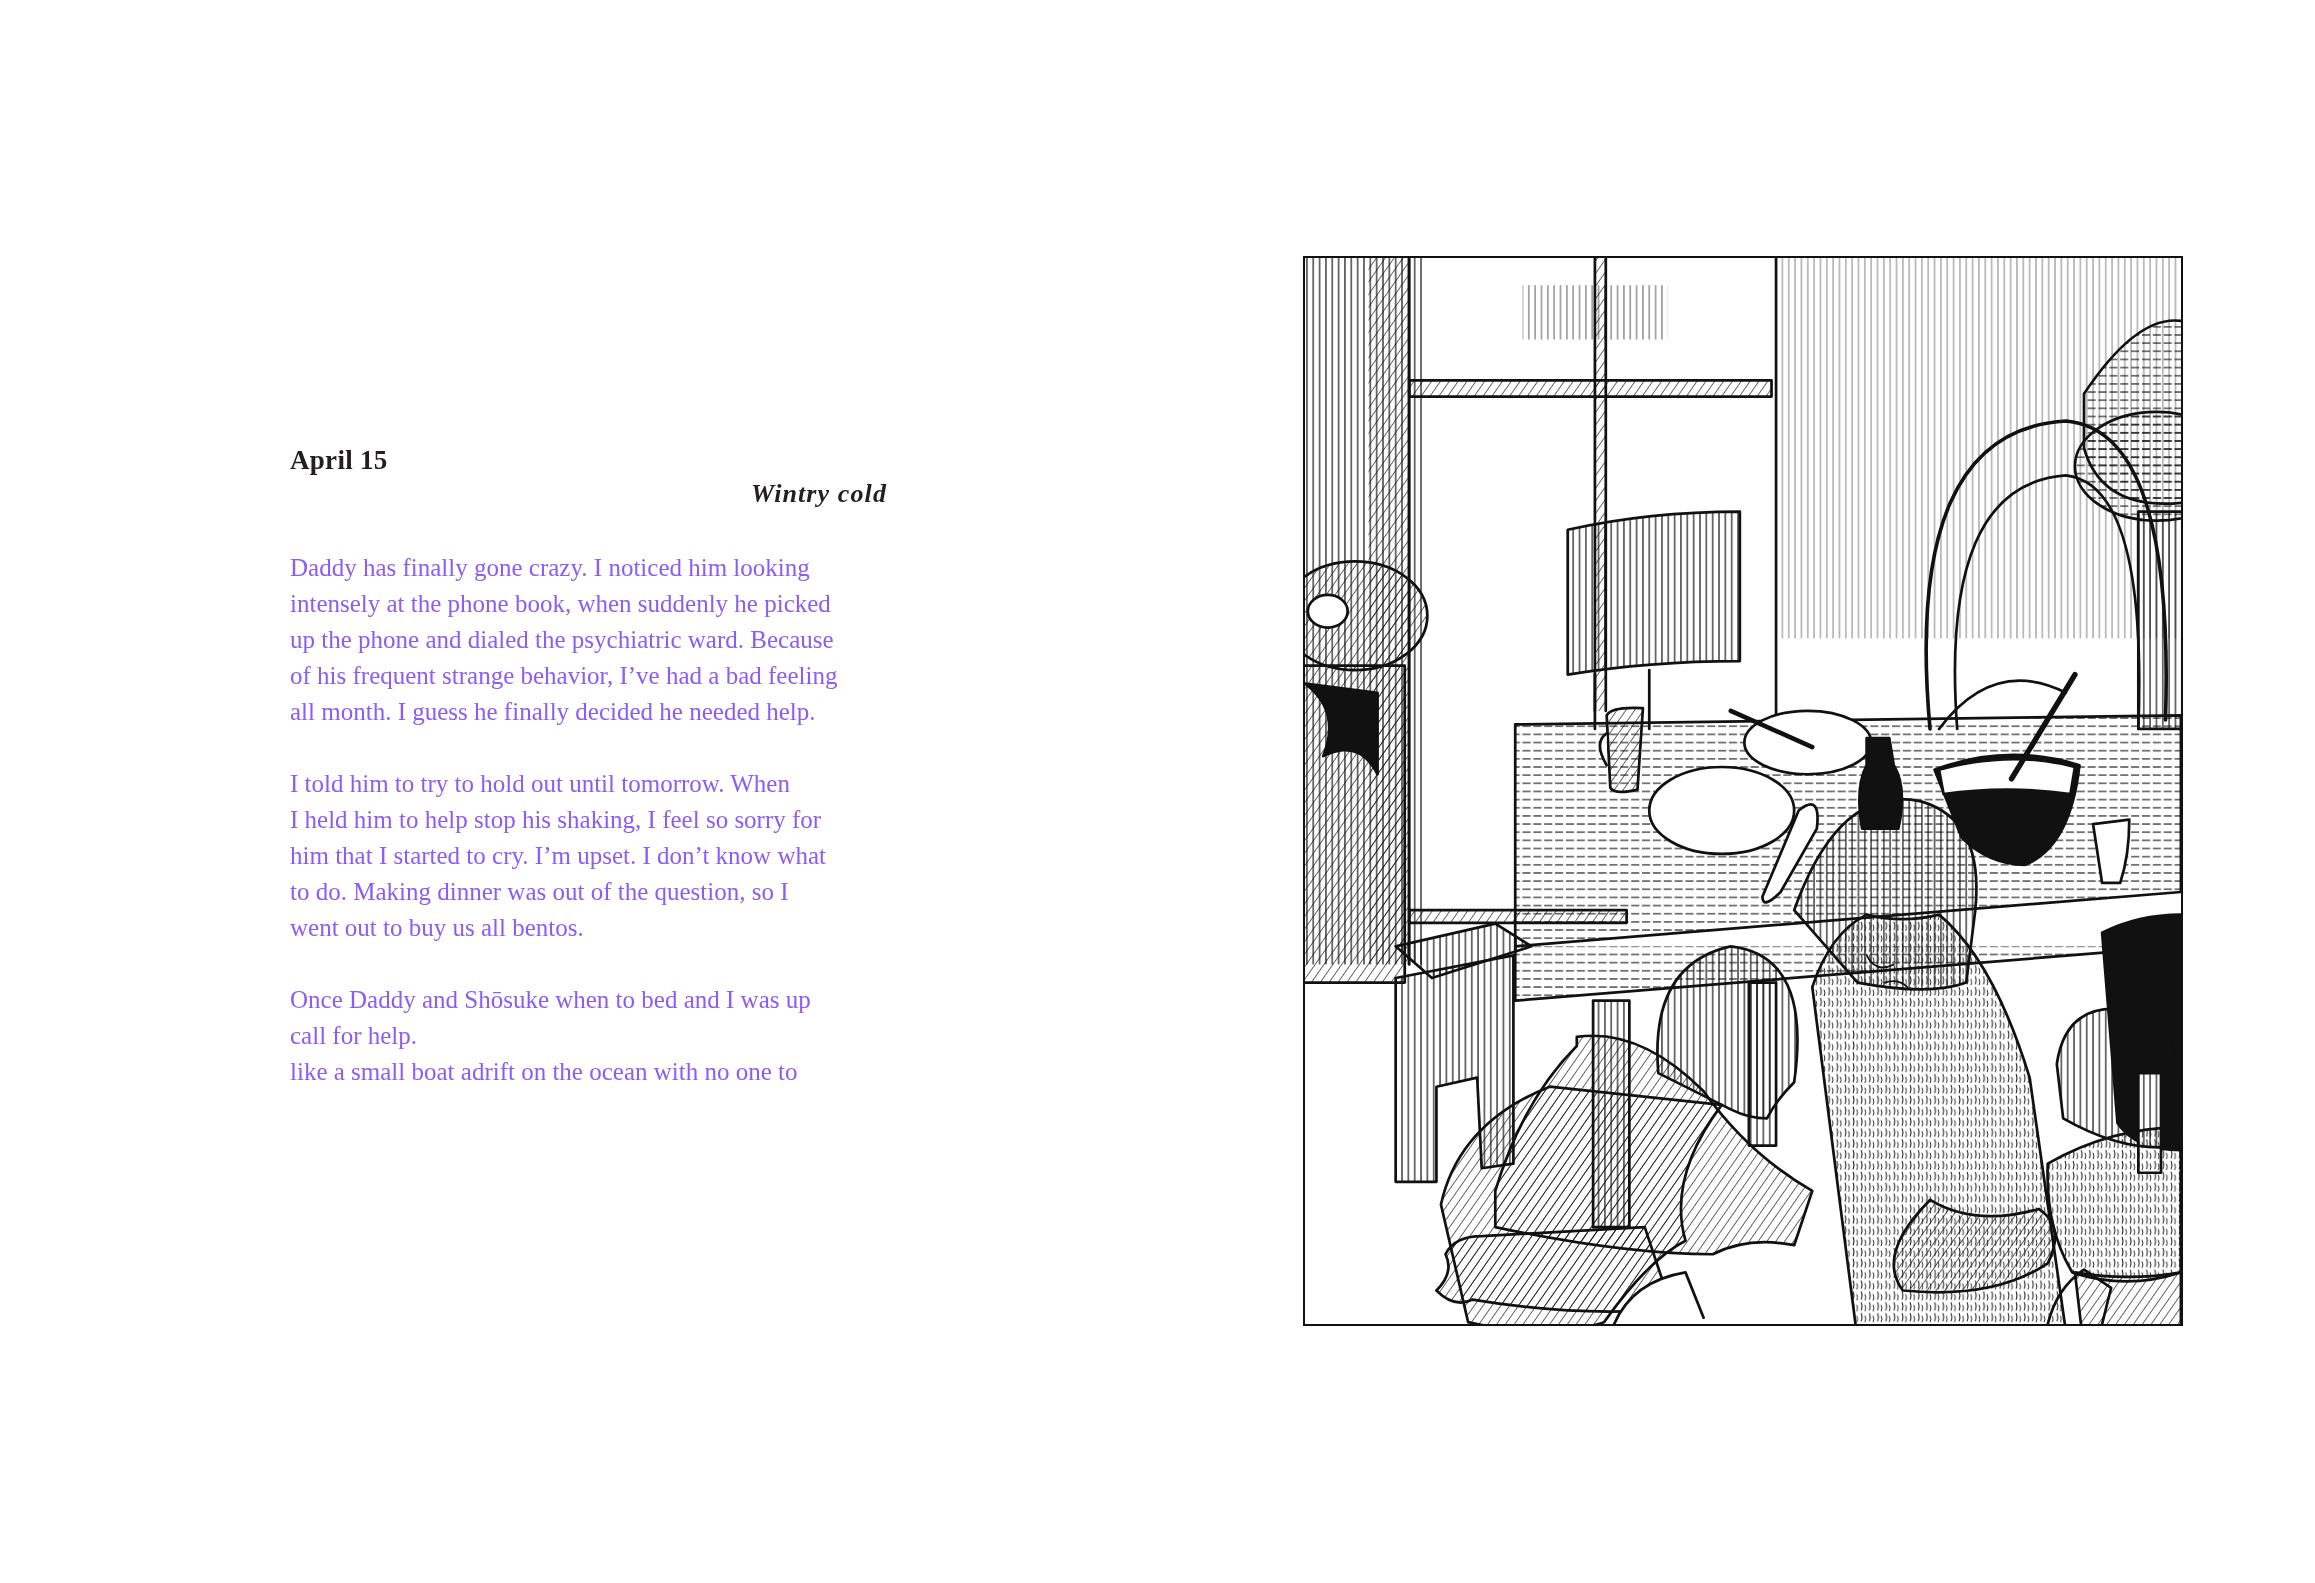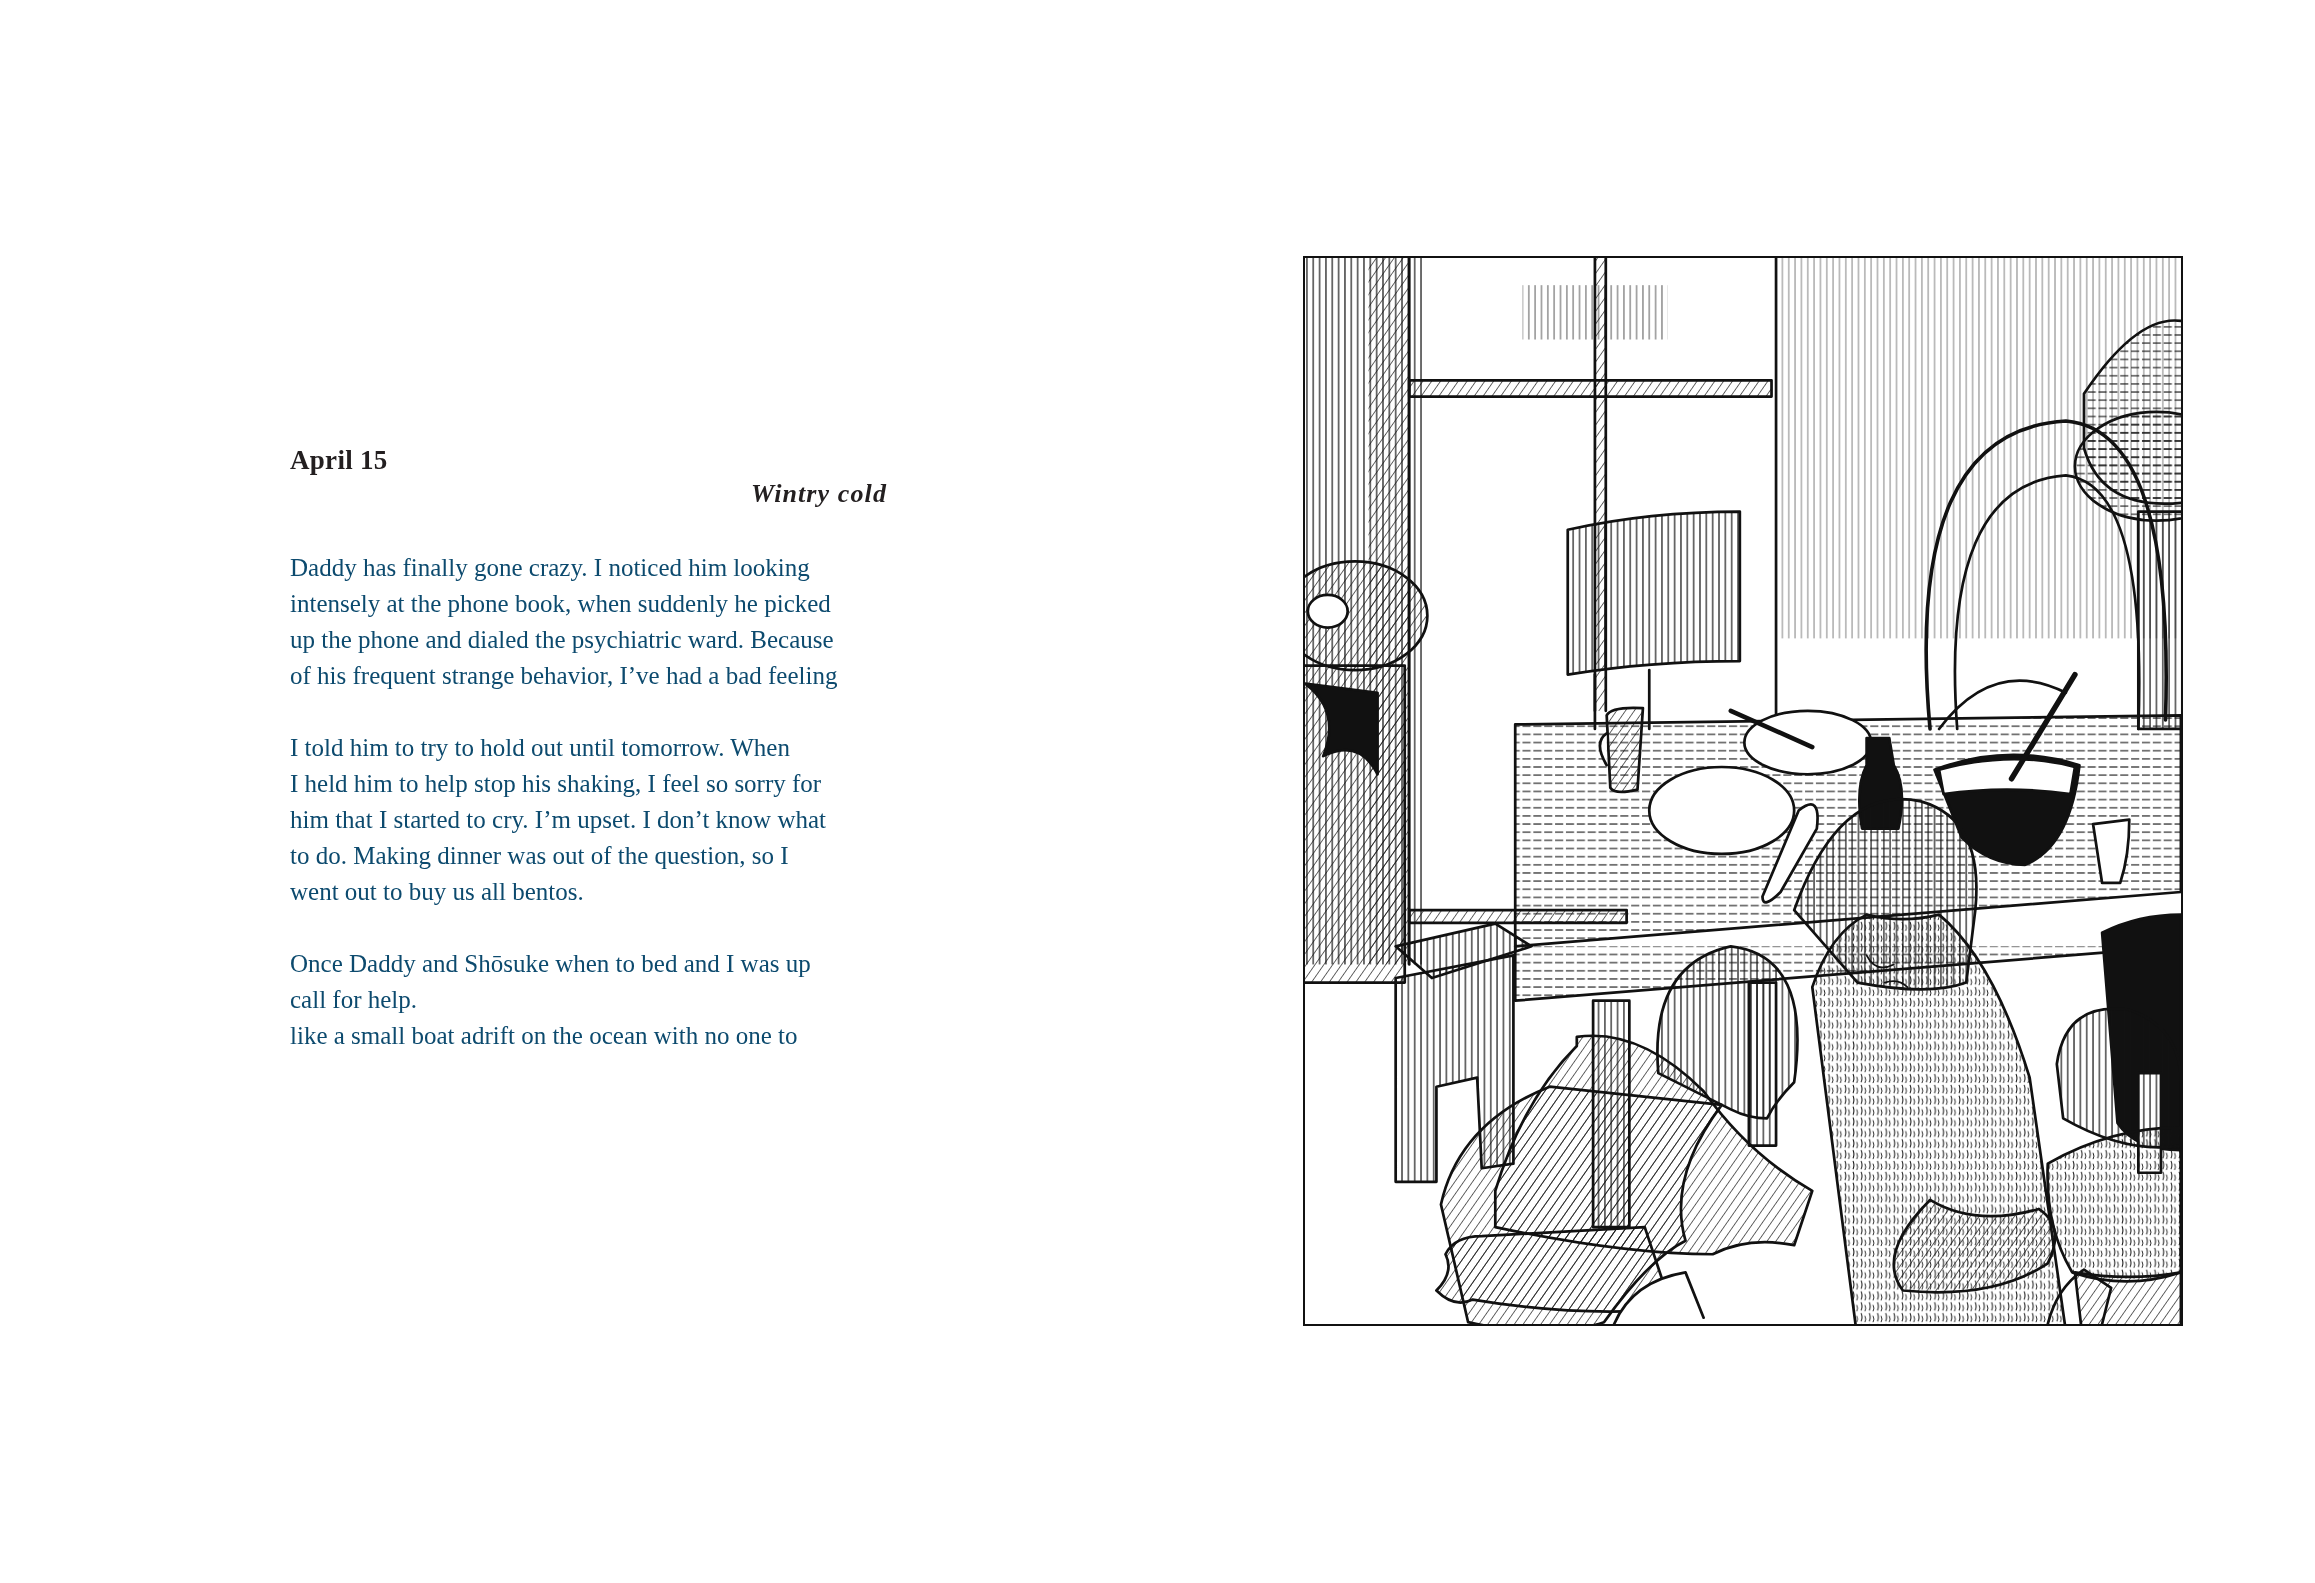--- a/index.html
+++ b/index.html
@@ -13,21 +13,21 @@
   }
   .entry-weather {
     font-family: "Liberation Serif", "DejaVu Serif", serif;
     font-style: italic; font-weight: bold; font-size: 26px; line-height: 34px; margin: 0;
     letter-spacing: 1.1px;
     text-align: right;
   }
   .entry-body { margin-top: 39px; }
   .entry-para {
     font-family: "Liberation Serif", "DejaVu Serif", serif;
-    font-size: 25px; line-height: 36px; margin: 0 0 36px 0; color: #0c4a6e;
+    font-size: 25px; line-height: 36px; margin: 0 0 36px 0; color: #8b5cf6;
   }
   .entry-para .line { display: block; white-space: nowrap; }
 
   .illustration {
     position: absolute; left: 1303px; top: 256px; width: 880px; height: 1070px;
     box-sizing: border-box; border: 2.7px solid #111; background: #fff; overflow: hidden;
   }
   .illustration svg { width: 100%; height: 100%; display: block; }
 </style>
 </head>
@@ -38,20 +38,21 @@
   <div class="entry">
     <h2 class="entry-date">April 15</h2>
     <h3 class="entry-weather">Wintry cold</h3>
 
     <div class="entry-body">
       <p class="entry-para">
         <span class="line">Daddy has finally gone crazy. I noticed him looking</span>
         <span class="line">intensely at the phone book, when suddenly he picked</span>
         <span class="line">up the phone and dialed the psychiatric ward. Because</span>
         <span class="line">of his frequent strange behavior, I’ve had a bad feeling</span>
+        <span class="line">all month. I guess he finally decided he needed help.</span>
       </p>
       <p class="entry-para">
         <span class="line">I told him to try to hold out until tomorrow. When</span>
         <span class="line">I held him to help stop his shaking, I feel so sorry for</span>
         <span class="line">him that I started to cry. I’m upset. I don’t know what</span>
         <span class="line">to do. Making dinner was out of the question, so I</span>
         <span class="line">went out to buy us all bentos.</span>
       </p>
       <p class="entry-para">
         <span class="line">Once Daddy and Shōsuke when to bed and I was up</span>

